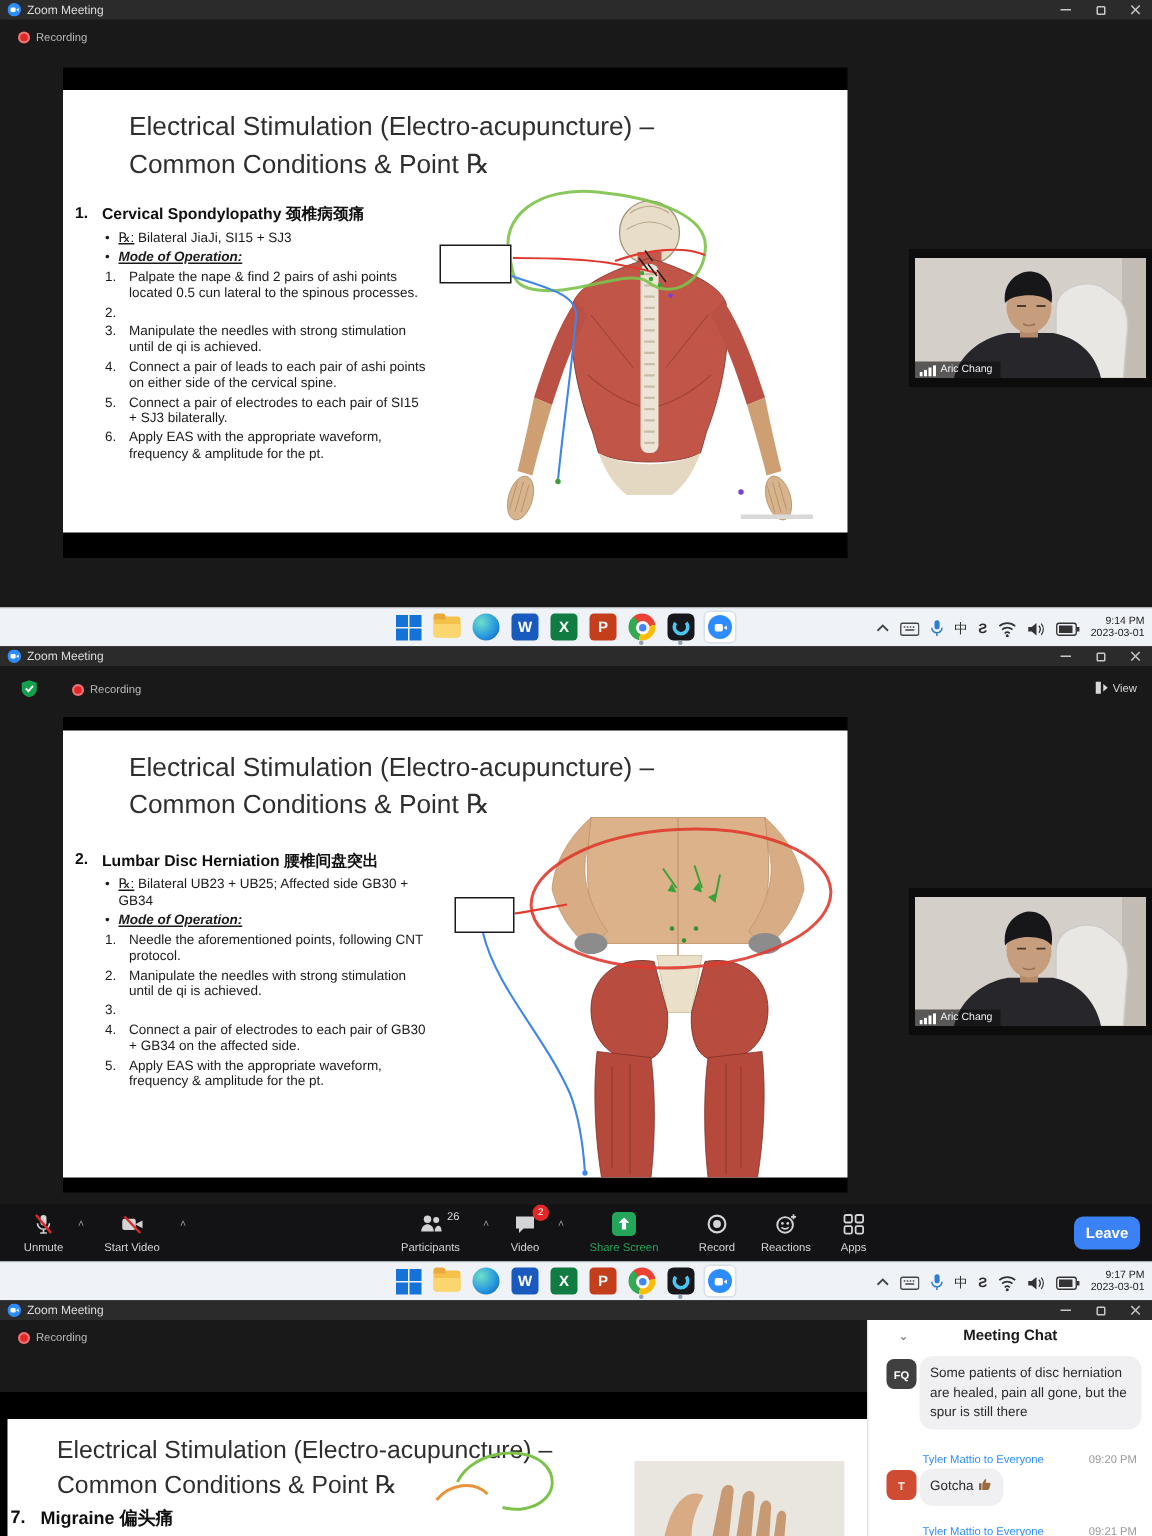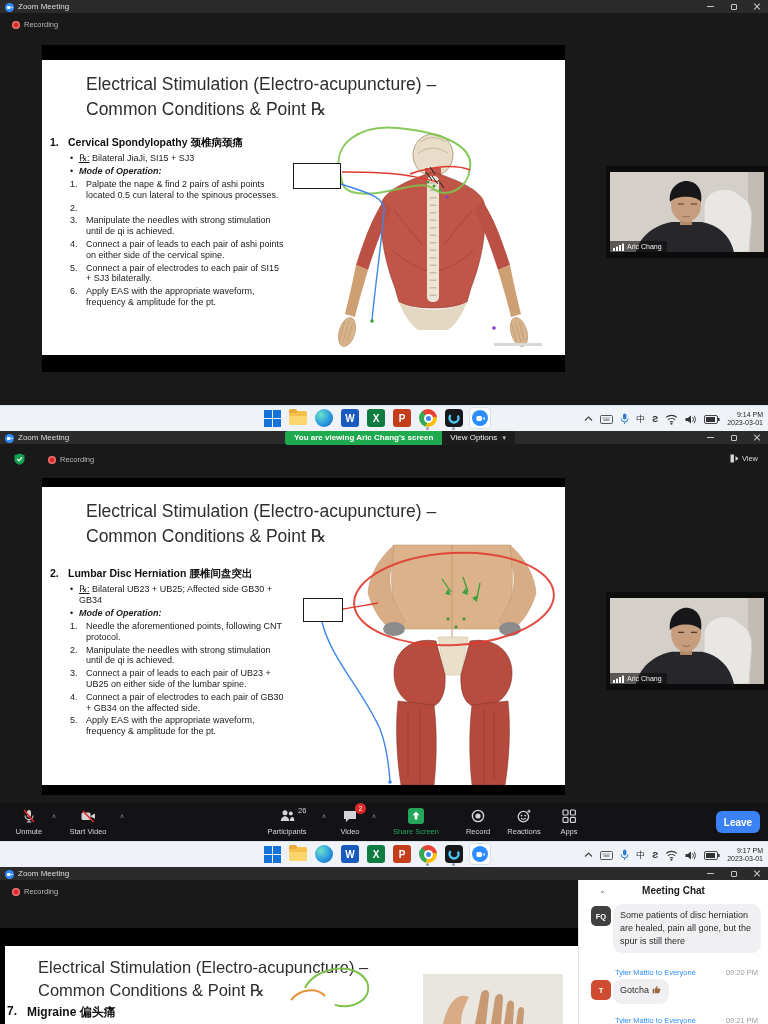--- a/index.html
+++ b/index.html
@@ -23,21 +23,21 @@
   
   .stage{position:absolute;background:#000;}
   .slide{position:absolute;background:#fff;overflow:hidden;}
   .stitle{position:absolute;color:#2e2e2e;font-size:17.5px;line-height:25px;font-weight:400;}
   .scontent{position:absolute;color:#1a1a1a;}
   .chead{display:flex;font-size:10.5px;font-weight:bold;color:#101010;margin-bottom:3px;}
   .cnum{width:18px;flex:none;}
   .bul{position:relative;margin-left:20px;padding-left:9px;font-size:9px;line-height:11px;margin-bottom:2px;width:210px;}
   .bul:before{content:"•";position:absolute;left:0;top:0;}
   .u{text-decoration:underline;}
-  .ui{font-style:italic;font-weight:bold;}
+  .ui{text-decoration:underline;font-style:italic;font-weight:bold;}
   .step{display:flex;margin-left:20px;font-size:9px;line-height:10.8px;margin-bottom:2px;}
   .sn{width:16px;flex:none;}
   .sx{width:200px;}
   .figsvg{position:absolute;left:0;top:0;}
   .wbox{position:absolute;background:#fff;border:1.5px solid #1a1a1a;}
   
   .webcam{position:absolute;background:#0c0c0c;}
   .vid{position:absolute;overflow:hidden;background:linear-gradient(#d9d4cf,#c9c3bd);}
   .namebar{position:absolute;left:0;bottom:0;background:rgba(15,15,15,.62);color:#efefef;font-size:7px;line-height:9px;padding:1px 5px 1px 3px;display:flex;align-items:center;gap:3px;}
   
@@ -305,27 +305,20 @@
             <i class="ic-min"></i>
           </span>
         <span class="ctl">
             <i class="ic-max"></i>
           </span>
         <span class="ctl">
             <i class="ic-x"></i>
           </span>
       </div>
     </div>
-    <div class="bannerrow" style="left:285px;top:0;">
-      <span class="banner">You are viewing Aric Chang's screen</span>
-      <span class="viewopt">
-          <span>View Options</span>
-          <span class="caret">▼</span>
-        </span>
-    </div>
     <div class="recrow" style="left:14px;top:22px;">
       <svg width="11" height="12">
           <path d="M5.5 0.5 L10.5 2.2 V6.5 C10.5 9.4 8 11.2 5.5 11.8 C3 11.2 0.5 9.4 0.5 6.5 V2.2 Z" fill="#14a04e"></path>
           <path d="M3.2 6 L5 7.8 L8 4.3" stroke="#fff" stroke-width="1.2" fill="none"></path>
         </svg>
     </div>
     <div class="recrow" style="left:48px;top:24px;">
       <span class="recic"></span>
       <span class="reclbl">Recording</span>
     </div>
@@ -379,21 +372,20 @@
           <div class="step">
               <span class="sn">1.</span>
               <span class="sx">Needle the aforementioned points, following CNT protocol.</span>
             </div>
           <div class="step">
               <span class="sn">2.</span>
               <span class="sx">Manipulate the needles with strong stimulation until de qi is achieved.</span>
             </div>
           <div class="step">
               <span class="sn">3.</span>
-              <span class="sx">Connect a pair of leads to each pair of UB23 + UB25 on either side of the lumbar spine.</span>
             </div>
           <div class="step">
               <span class="sn">4.</span>
               <span class="sx">Connect a pair of electrodes to each pair of GB30 + GB34 on the affected side.</span>
             </div>
           <div class="step">
               <span class="sn">5.</span>
               <span class="sx">Apply EAS with the appropriate waveform, frequency &amp; amplitude for the pt.</span>
             </div>
         </div>

